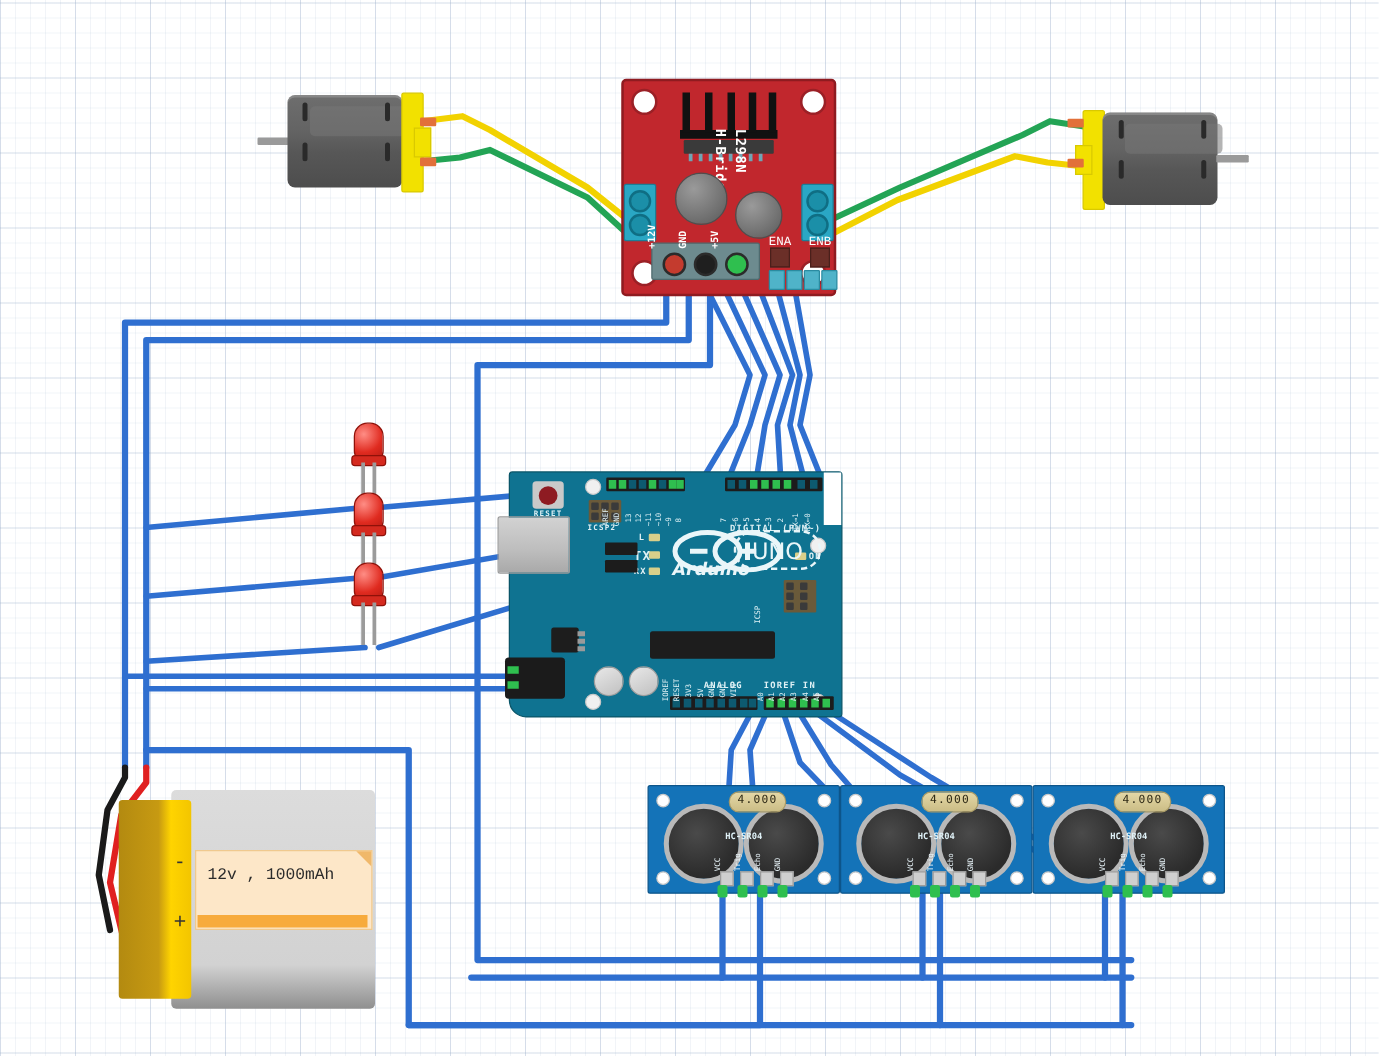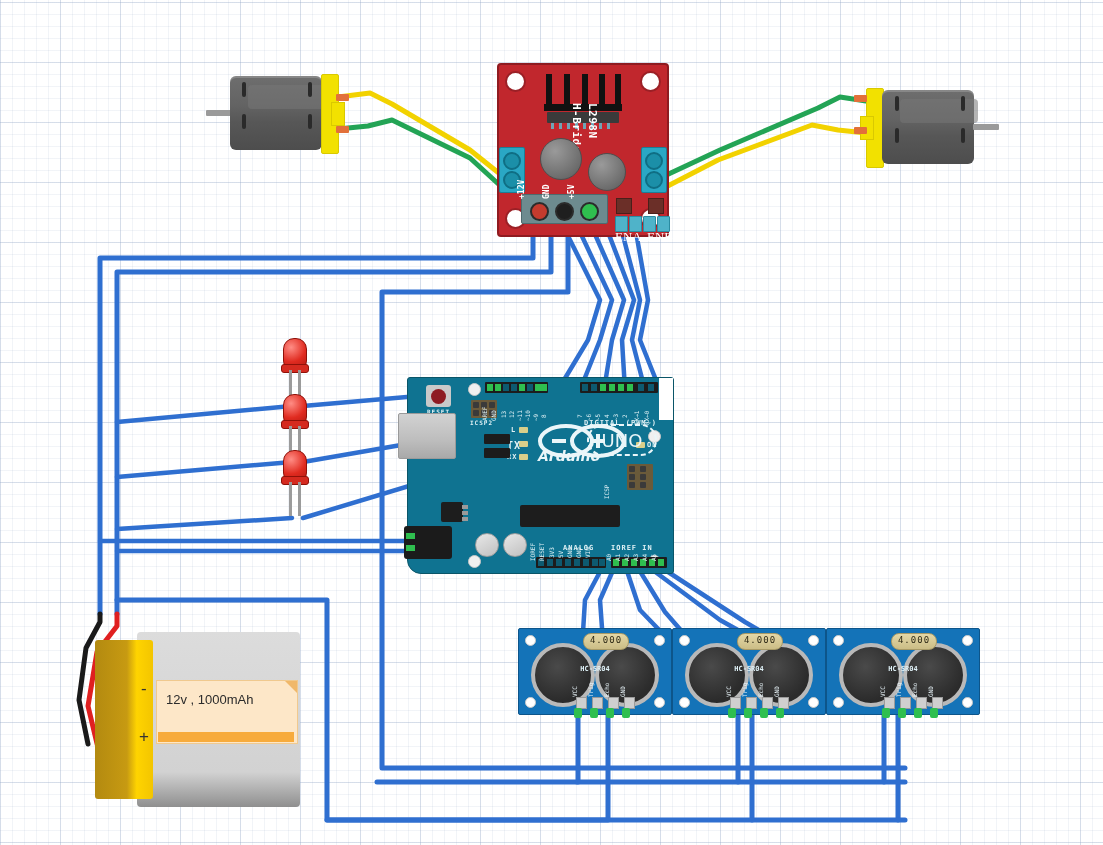--- a/index.html
+++ b/index.html
@@ -52,21 +52,21 @@
     background:#1b8fa8;border:2px solid #0f6e84;}
   .pwrterm{position:absolute;left:22px;top:129px;width:85px;height:28px;
     background:#6d8b8f;border:1px solid #4e6a6e;border-radius:2px;}
   .pwrterm .pc{position:absolute;top:7px;width:15px;height:15px;border-radius:50%;border:2px solid #2b2b2b;}
   .pinlabel{position:absolute;color:#fff;font-size:8px;font-weight:bold;
     font-family:"DejaVu Sans Mono",monospace;white-space:nowrap;
     transform:rotate(-90deg);transform-origin:left bottom;}
   .hdrpin{position:absolute;width:11px;height:14px;background:#4fb3c9;
     border:1px solid #2a8ba1;border-radius:1px;}
   .jmp{position:absolute;width:14px;height:14px;background:#6b2f28;border:1px solid #4a1f1a;}
-  .jmplbl{position:absolute;color:#fff;font-size:13px;font-family:Liberation Serif, serif;margin-top:40px;}
+  .jmplbl{position:absolute;color:#fff;font-size:10px;font-family:Liberation Mono, monospace;}
 
   
   #ard{position:absolute;left:407px;top:377px;width:265px;height:195px;
     background:#0f7391;border:1px solid #0a5568;
     border-radius:3px 3px 3px 14px;}
   #ard::after{content:"";position:absolute;right:0;top:0;width:14px;height:42px;background:#fff;}
   .ahole{position:absolute;width:11px;height:11px;border-radius:50%;background:#f0f0f0;border:1px solid #c8c8c8;}
   .hdr{position:absolute;background:#1c1c1c;border-radius:1px;}
   .hdr i{position:absolute;top:2px;width:6px;height:7px;background:#0d5a70;display:block;}
   .hgreen{background:#2fbf4f !important;}
@@ -105,21 +105,21 @@
   
   #bat{position:absolute;left:95px;top:632px;width:205px;height:175px;}
   .bat-body{position:absolute;left:42px;top:0;width:163px;height:175px;
     background:linear-gradient(180deg,#dcdcdc,#d2d2d2 80%,#8f8f8f 100%);
     border-radius:4px;}
   .bat-wrap{position:absolute;left:0;top:8px;width:58px;height:159px;
     background:linear-gradient(90deg,#b38a10 0%,#c79a12 55%,#ffd400 72%,#f3c500 100%);
     border-radius:3px;}
   .bat-sign{position:absolute;color:#333;font-size:17px;font-family:"Liberation Sans",sans-serif;}
   .note{position:absolute;left:61px;top:48px;width:140px;height:62px;
-    background:#fde7c8;border:1px solid #f0c98e;}
+    background:#fde7c8;border:1px solid #f0c98e;font-family:Liberation Mono, monospace;}
   .note .note-txt{position:absolute;left:9px;top:11px;color:#2b2b2b;font-size:13px;}
   .note .note-bar{position:absolute;left:1px;bottom:1px;width:136px;height:10px;background:#f7ab3c;}
   .note .note-fold{position:absolute;right:0;top:0;width:0;height:0;
     border-left:12px solid transparent;border-top:12px solid #f0b86a;}
 
   
   .sr04{position:absolute;width:152px;height:85px;background:#1473b8;
     border:1px solid #0d558a;border-radius:2px;}
   .sr04 .eye{position:absolute;top:14px;width:56px;height:56px;border-radius:50%;
     background:radial-gradient(circle at 40% 35%,#4a4a4a,#2b2b2b 70%);

